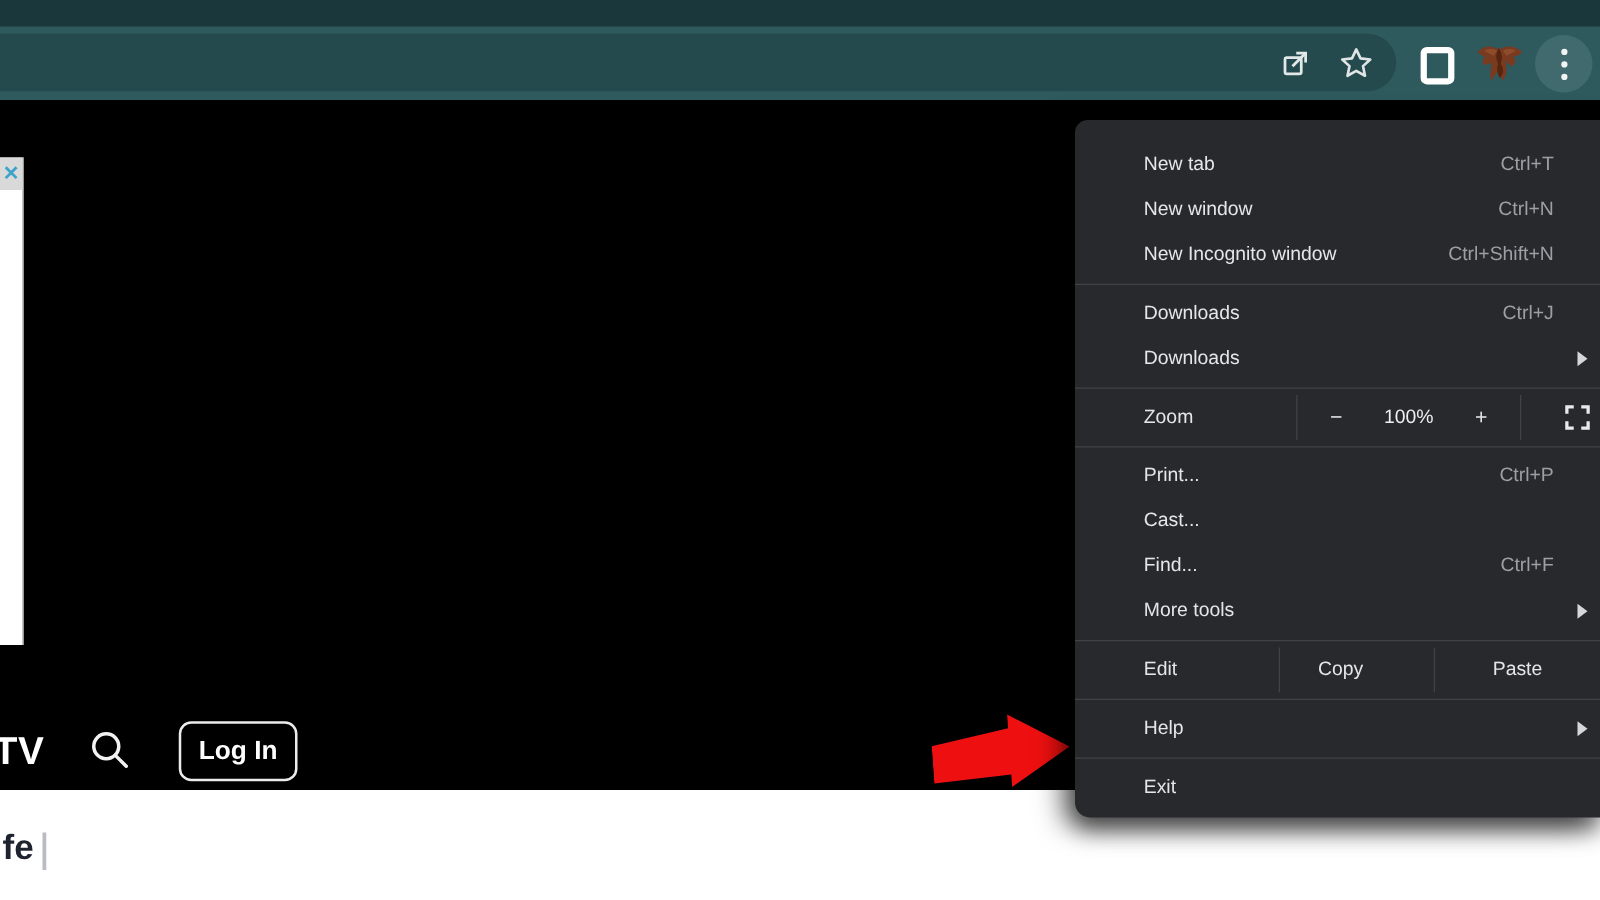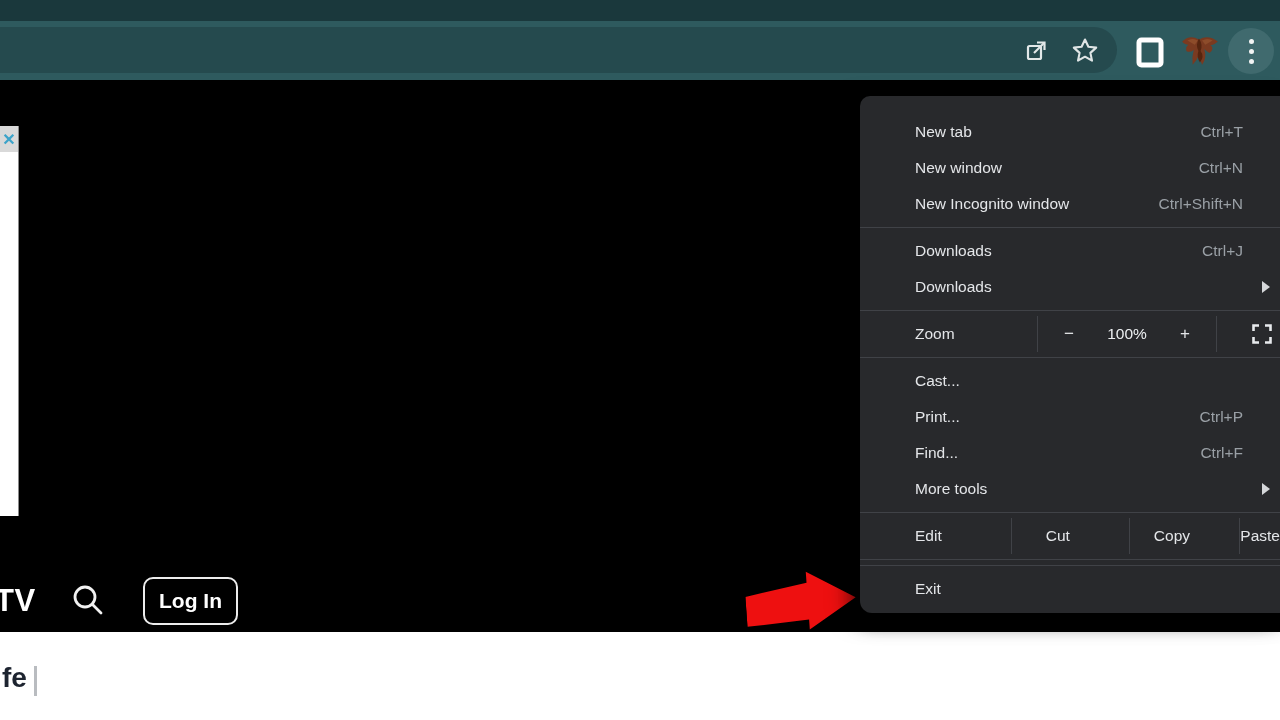--- a/index.html
+++ b/index.html
@@ -192,54 +192,55 @@
           <path d="M14 2.5 H19.5 V8" fill="none" stroke="#e8eaed" stroke-width="2.6"></path>
           <path d="M19.5 14 V19.5 H14" fill="none" stroke="#e8eaed" stroke-width="2.6"></path>
           <path d="M8 19.5 H2.5 V14" fill="none" stroke="#e8eaed" stroke-width="2.6"></path>
         </svg>
       </div>
     </div>
 
     <div class="sep"></div>
 
     <div class="mi">
-      <span class="lab">Cast...</span>
-    </div>
-    <div class="mi">
       <span class="lab">Print...</span>
       <span class="sc">Ctrl+P</span>
+    </div>
+    <div class="mi">
+      <span class="lab">Cast...</span>
     </div>
     <div class="mi">
       <span class="lab">Find...</span>
       <span class="sc">Ctrl+F</span>
     </div>
     <div class="mi">
       <span class="lab">More tools</span>
       <span class="arr"></span>
     </div>
 
     <div class="sep"></div>
 
     <div class="editrow">
       <div class="er-label">
         <span class="lab">Edit</span>
       </div>
-      <div class="er-cell er-cut">
-        <span>Cut</span>
-      </div>
       <div class="er-cell er-copy">
         <span>Copy</span>
       </div>
       <div class="er-cell er-paste">
         <span>Paste</span>
       </div>
     </div>
 
     <div class="sep"></div>
 
+    <div class="mi">
+      <span class="lab">Help</span>
+      <span class="arr"></span>
+    </div>
 
     <div class="sep"></div>
 
     <div class="mi">
       <span class="lab">Exit</span>
     </div>
 
   </div>
 </div>
 

